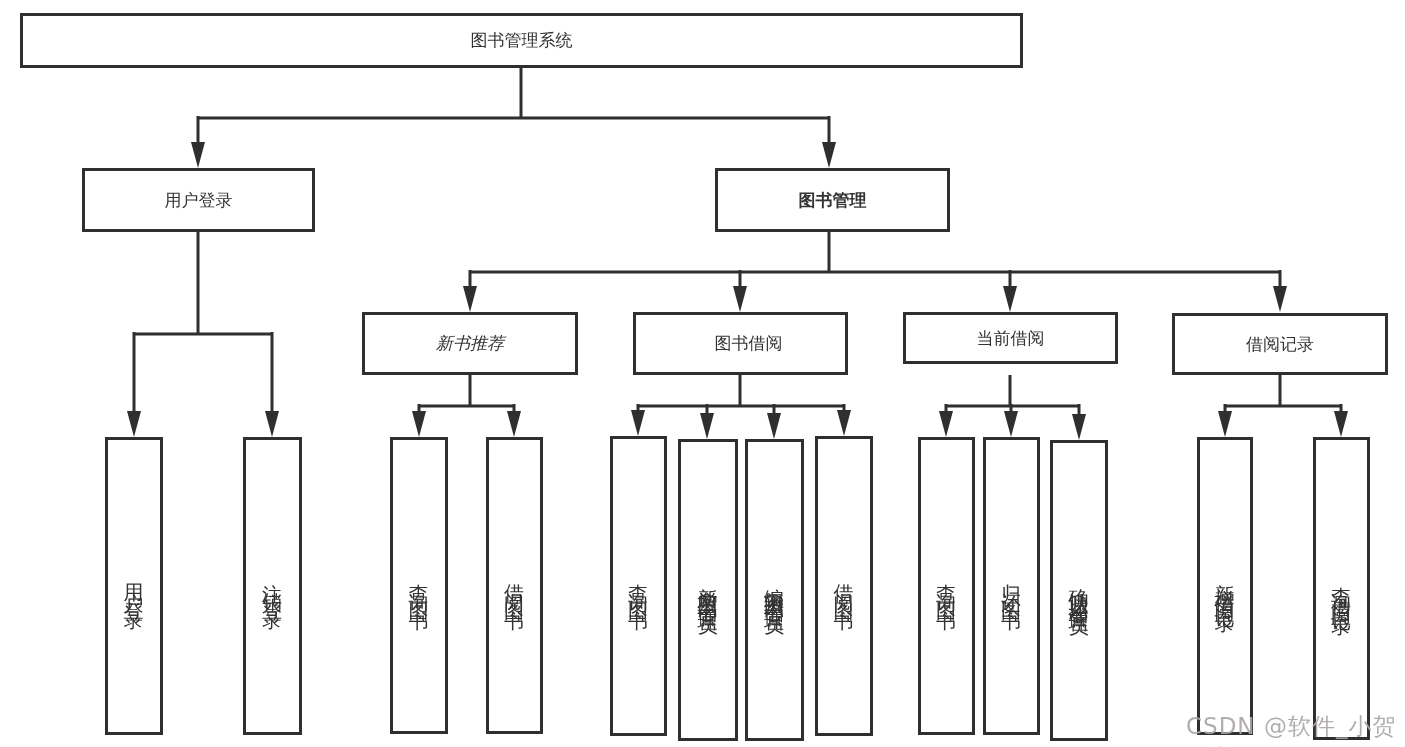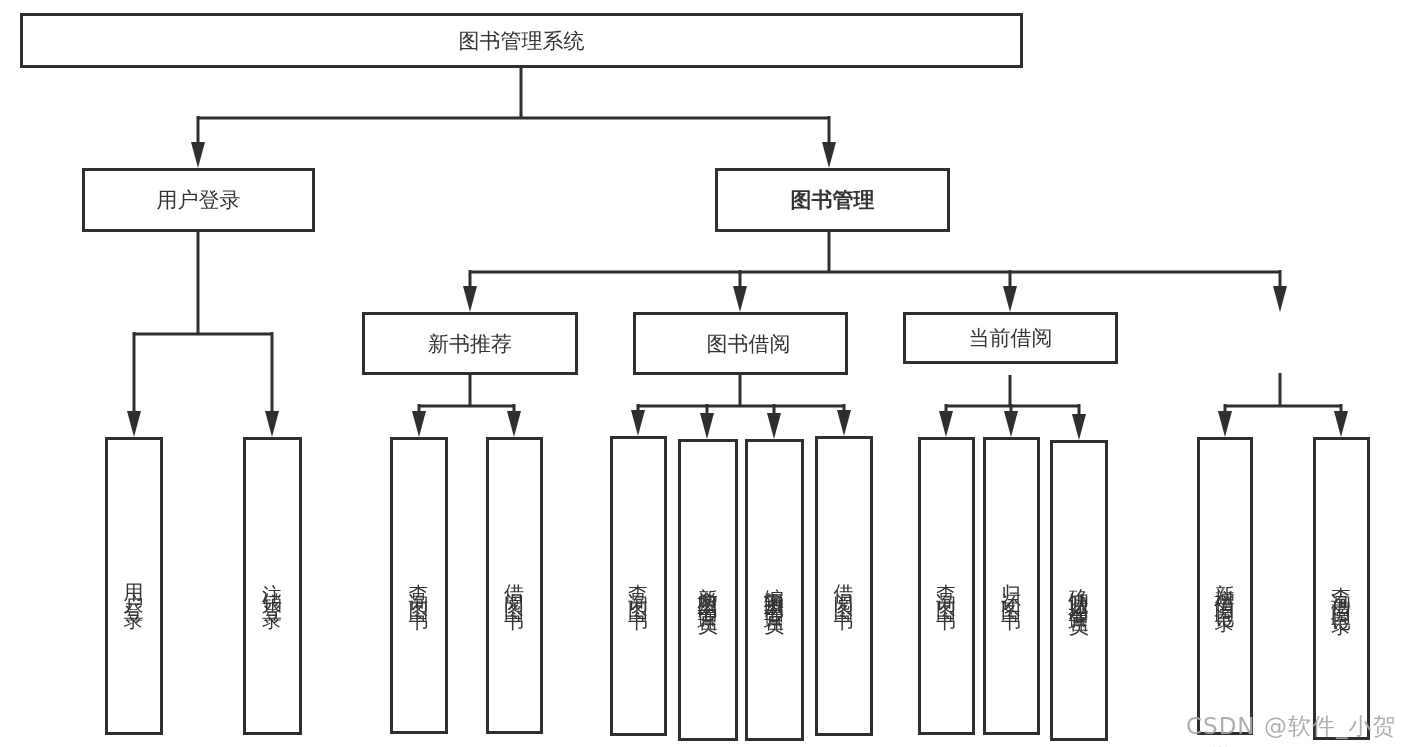--- a/index.html
+++ b/index.html
@@ -12,21 +12,21 @@
     font-family:"DejaVu Sans","Liberation Sans",sans-serif;color:var(--text);
     overflow:hidden;
   }
   svg.connectors{position:absolute;left:0;top:0;width:1405px;height:747px;z-index:1;}
   svg.connectors line{stroke:var(--line);stroke-width:3;}
   svg.connectors polygon{fill:var(--line);}
   .node{
     position:absolute;box-sizing:border-box;background:var(--box-bg);
     border:3px solid var(--box-border);
     display:flex;align-items:center;justify-content:center;
-    font-size:21px;color:var(--text);z-index:2;white-space:nowrap;
+    font-size:17px;color:var(--text);z-index:2;white-space:nowrap;
   }
   .node.v{
     writing-mode:vertical-lr;text-orientation:mixed;
     font-size:20px;letter-spacing:9px;white-space:normal;
     line-height:1;
   }
   .watermark{
     position:absolute;left:1186px;top:711px;z-index:5;
     font-size:23px;letter-spacing:1px;color:var(--watermark);opacity:.92;
     font-family:"DejaVu Sans","Liberation Sans",sans-serif;
@@ -111,23 +111,24 @@
       <line x1="1341" y1="404" x2="1341" y2="413"></line>
       <polygon points="1334,411 1348,411 1341,437"></polygon>
     </g>
   </svg>
 
   <div class="node" style="left:20px;top:13px;width:1003px;height:55px;">图书管理系统</div>
 
   <div class="node" style="left:82px;top:168px;width:233px;height:64px;">用户登录</div>
   <div class="node" style="left:715px;top:168px;width:235px;height:64px;font-weight:bold;">图书管理</div>
 
-  <div class="node" style="left:362px;top:312px;width:216px;height:63px;">新书推荐</div>
+  <div class="node" style="left:362px;top:312px;width:216px;height:63px;font-style:italic;">新书推荐</div>
   <div class="node" style="left:633px;top:312px;width:215px;height:63px;padding-left:16px;">图书借阅</div>
   <div class="node" style="left:903px;top:312px;width:215px;height:52px;">当前借阅</div>
+  <div class="node" style="left:1172px;top:313px;width:216px;height:62px;">借阅记录</div>
 
   <div class="node v" style="left:105px;top:437px;width:58px;height:298px;">用户登录</div>
   <div class="node v" style="left:243px;top:437px;width:59px;height:298px;">注销登录</div>
 
   <div class="node v" style="left:390px;top:437px;width:58px;height:297px;">查询图书</div>
   <div class="node v" style="left:486px;top:437px;width:57px;height:297px;">借阅图书</div>
 
   <div class="node v" style="left:610px;top:436px;width:57px;height:300px;">查询图书</div>
   <div class="node v" style="left:678px;top:439px;width:60px;height:302px;letter-spacing:4px;">新增图书（管理员）</div>
   <div class="node v" style="left:745px;top:439px;width:59px;height:302px;letter-spacing:4px;">编辑图书（管理员）</div>

